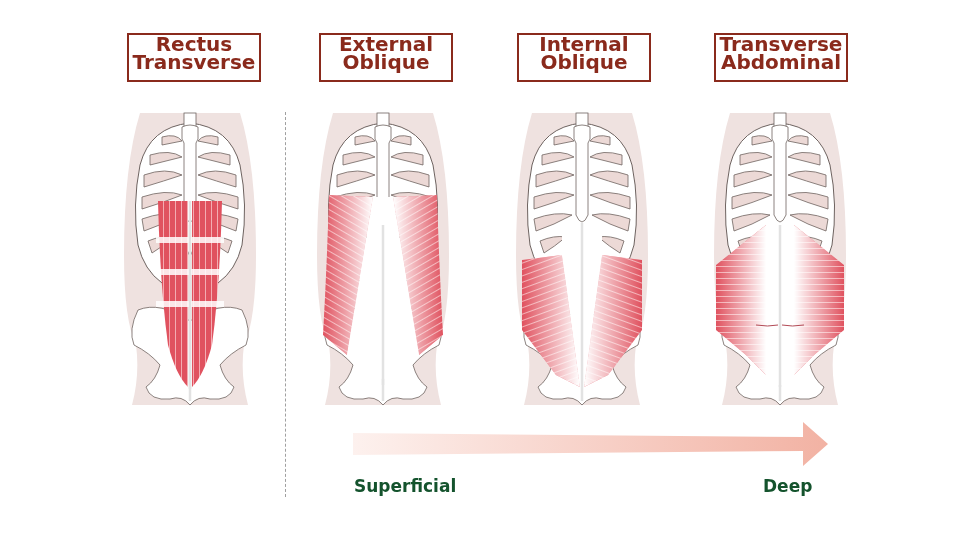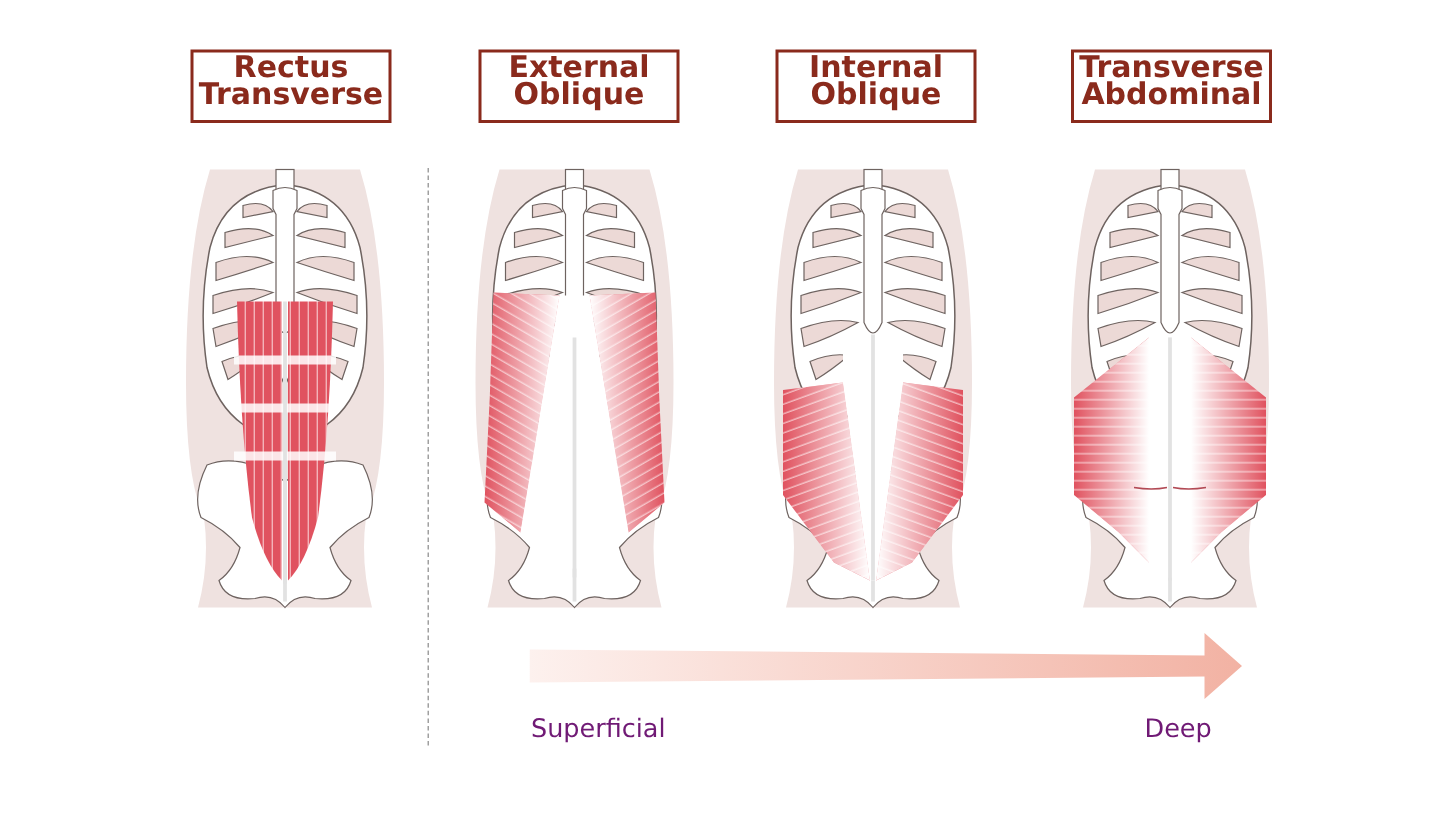--- a/index.html
+++ b/index.html
@@ -10,21 +10,21 @@
     border:2px solid #8a2a1c; background:#fff;
     color:#8a2a1c; font-weight:bold; font-size:20px; line-height:18px;
     display:flex; align-items:flex-start; justify-content:center; text-align:center;
     box-sizing:border-box;
   }
   .label-box span { display:block; }
   .panel { position:absolute; top:105px; width:160px; height:305px; }
   .divider { position:absolute; left:285px; top:112px; height:385px;
              border-left:1.5px dashed #a0a0a0; }
   .arrow { position:absolute; left:353px; top:420px; width:475px; height:48px; }
-  .depth-label { position:absolute; top:476px; color:#701a75; font-weight:normal; font-size:17px; }
+  .depth-label { position:absolute; top:476px; color:#14532d; font-weight:bold; font-size:17px; }
 </style>
 </head>
 <body>
 
 <svg width="0" height="0" style="position:absolute">
   <defs>
 
     <g id="torso-base">
       <path d="M30,8 Q14,60 14,150 Q14,215 26,240 Q30,270 22,300 L138,300 Q130,270 134,240 Q146,215 146,150 Q146,60 130,8 Z" fill="#efe2e0"></path>
 

